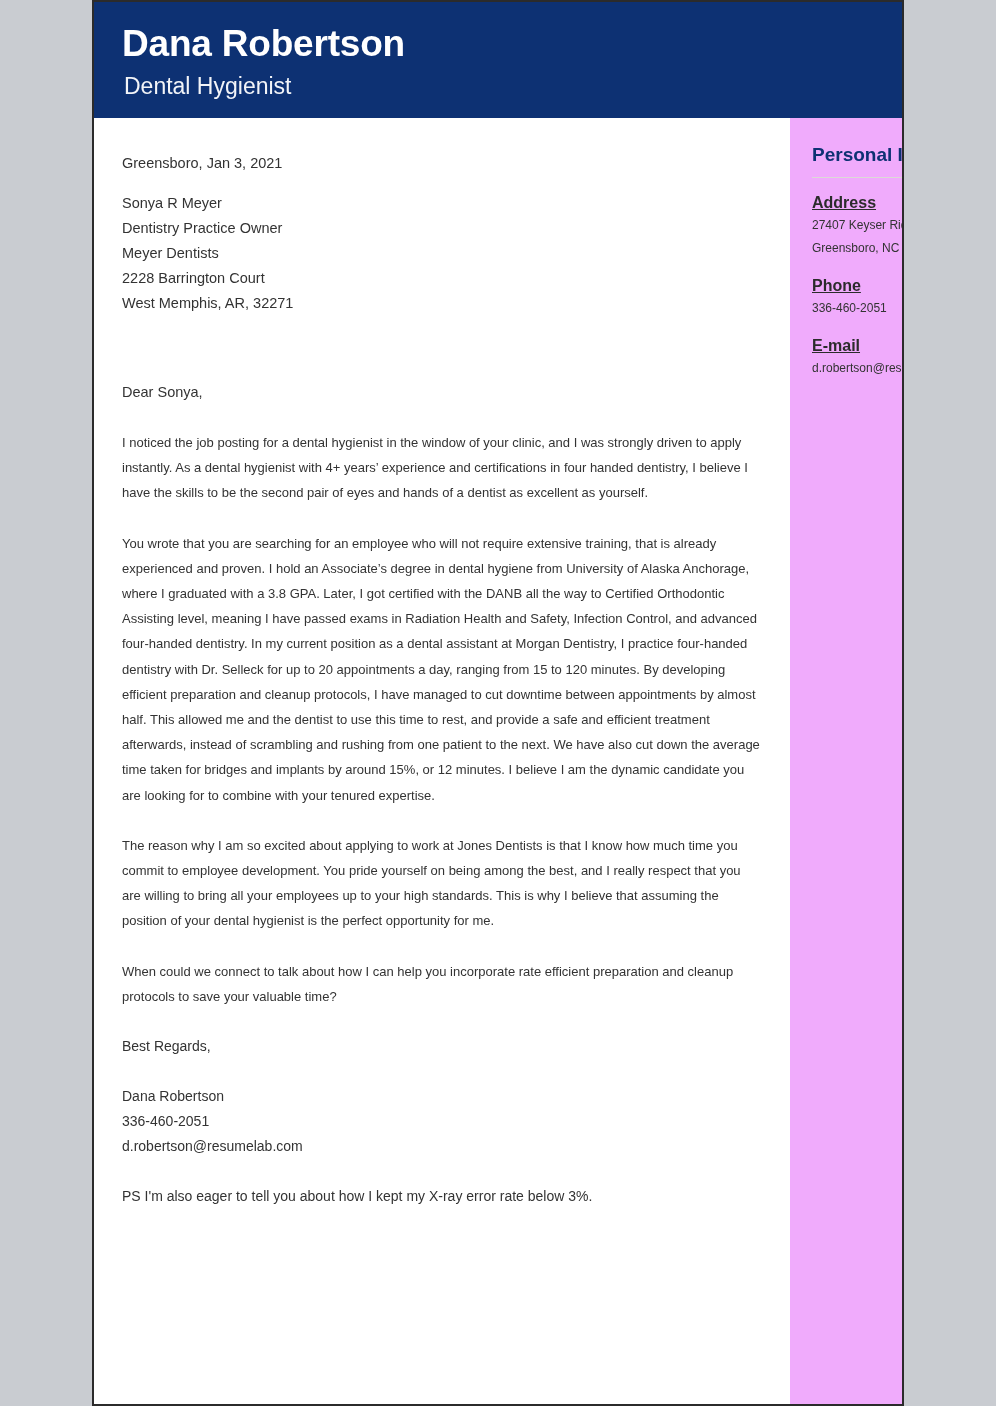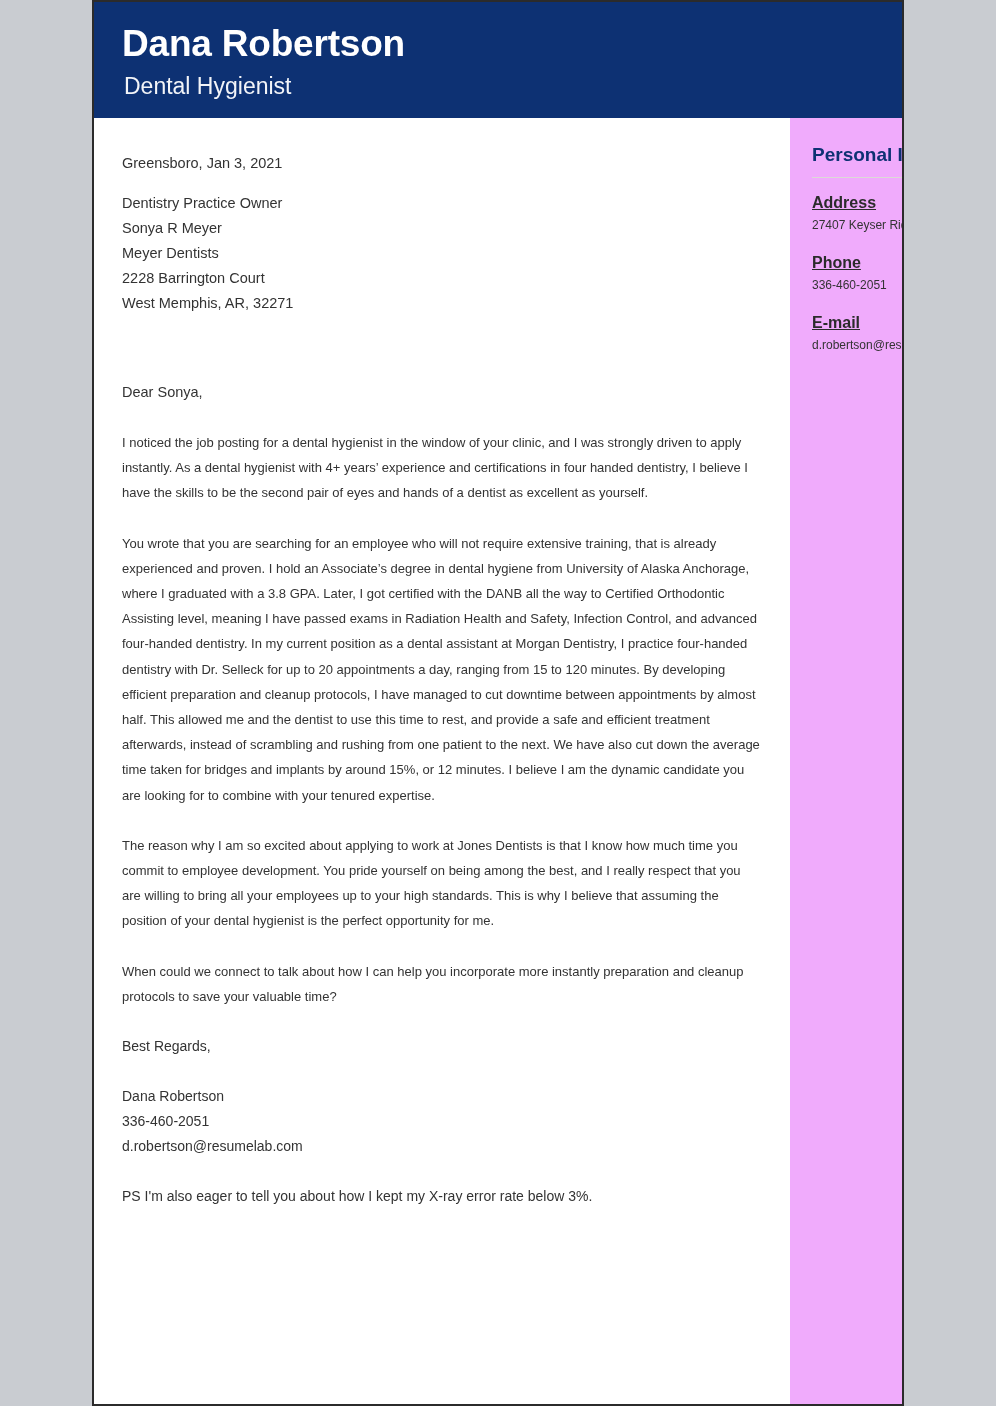--- a/index.html
+++ b/index.html
@@ -120,42 +120,42 @@
 
   <div id="body-area">
 
     <div id="main-col">
 
       <div class="block meta-date">
         <div class="letter-line">Greensboro, Jan 3, 2021</div>
       </div>
 
       <div class="block recipient">
+        <div class="letter-line">Sonya R Meyer</div>
         <div class="letter-line">Dentistry Practice Owner</div>
-        <div class="letter-line">Sonya R Meyer</div>
         <div class="letter-line">Meyer Dentists</div>
         <div class="letter-line">2228 Barrington Court</div>
         <div class="letter-line">West Memphis, AR, 32271</div>
       </div>
 
       <div class="block salutation">
         <div class="letter-line">Dear Sonya,</div>
       </div>
 
       <div class="gap-md"></div>
       <p class="para">I noticed the job posting for a dental hygienist in the window of your clinic, and I was strongly driven to apply instantly. As a dental hygienist with 4+ years’ experience and certifications in four handed dentistry, I believe I have the skills to be the second pair of eyes and hands of a dentist as excellent as yourself.</p>
 
       <div class="gap-md"></div>
       <p class="para">You wrote that you are searching for an employee who will not require extensive training, that is already experienced and proven. I hold an Associate’s degree in dental hygiene from University of Alaska Anchorage, where I graduated with a 3.8 GPA. Later, I got certified with the DANB all the way to Certified Orthodontic Assisting level, meaning I have passed exams in Radiation Health and Safety, Infection Control, and advanced four-handed dentistry. In my current position as a dental assistant at Morgan Dentistry, I practice four-handed dentistry with Dr. Selleck for up to 20 appointments a day, ranging from 15 to 120 minutes. By developing efficient preparation and cleanup protocols, I have managed to cut downtime between appointments by almost half. This allowed me and the dentist to use this time to rest, and provide a safe and efficient treatment afterwards, instead of scrambling and rushing from one patient to the next. We have also cut down the average time taken for bridges and implants by around 15%, or 12 minutes. I believe I am the dynamic candidate you are looking for to combine with your tenured expertise.</p>
 
       <div class="gap-md"></div>
       <p class="para">The reason why I am so excited about applying to work at Jones Dentists is that I know how much time you commit to employee development. You pride yourself on being among the best, and I really respect that you are willing to bring all your employees up to your high standards. This is why I believe that assuming the position of your dental hygienist is the perfect opportunity for me.</p>
 
       <div class="gap-md"></div>
-      <p class="para">When could we connect to talk about how I can help you incorporate more instantly preparation and cleanup protocols to save your valuable time?</p>
+      <p class="para">When could we connect to talk about how I can help you incorporate rate efficient preparation and cleanup protocols to save your valuable time?</p>
 
       <div class="gap-md"></div>
       <div class="sig-line">Best Regards,</div>
 
       <div class="gap-sm"></div>
       <div class="block">
         <div class="sig-line">Dana Robertson</div>
         <div class="sig-line">336-460-2051</div>
         <div class="sig-line">d.robertson@resumelab.com</div>
       </div>
@@ -165,20 +165,21 @@
 
     </div>
 
     <div id="side-col">
       <div class="side-heading">Personal Info</div>
       <hr class="side-rule">
 
       <div class="side-group">
         <div class="side-label">Address</div>
         <div class="side-value">27407 Keyser Ridge Road</div>
+        <div class="side-value">Greensboro, NC</div>
       </div>
 
       <div class="side-group">
         <div class="side-label">Phone</div>
         <div class="side-value">336-460-2051</div>
       </div>
 
       <div class="side-group">
         <div class="side-label">E-mail</div>
         <div class="side-value">d.robertson@resumelab.com</div>

